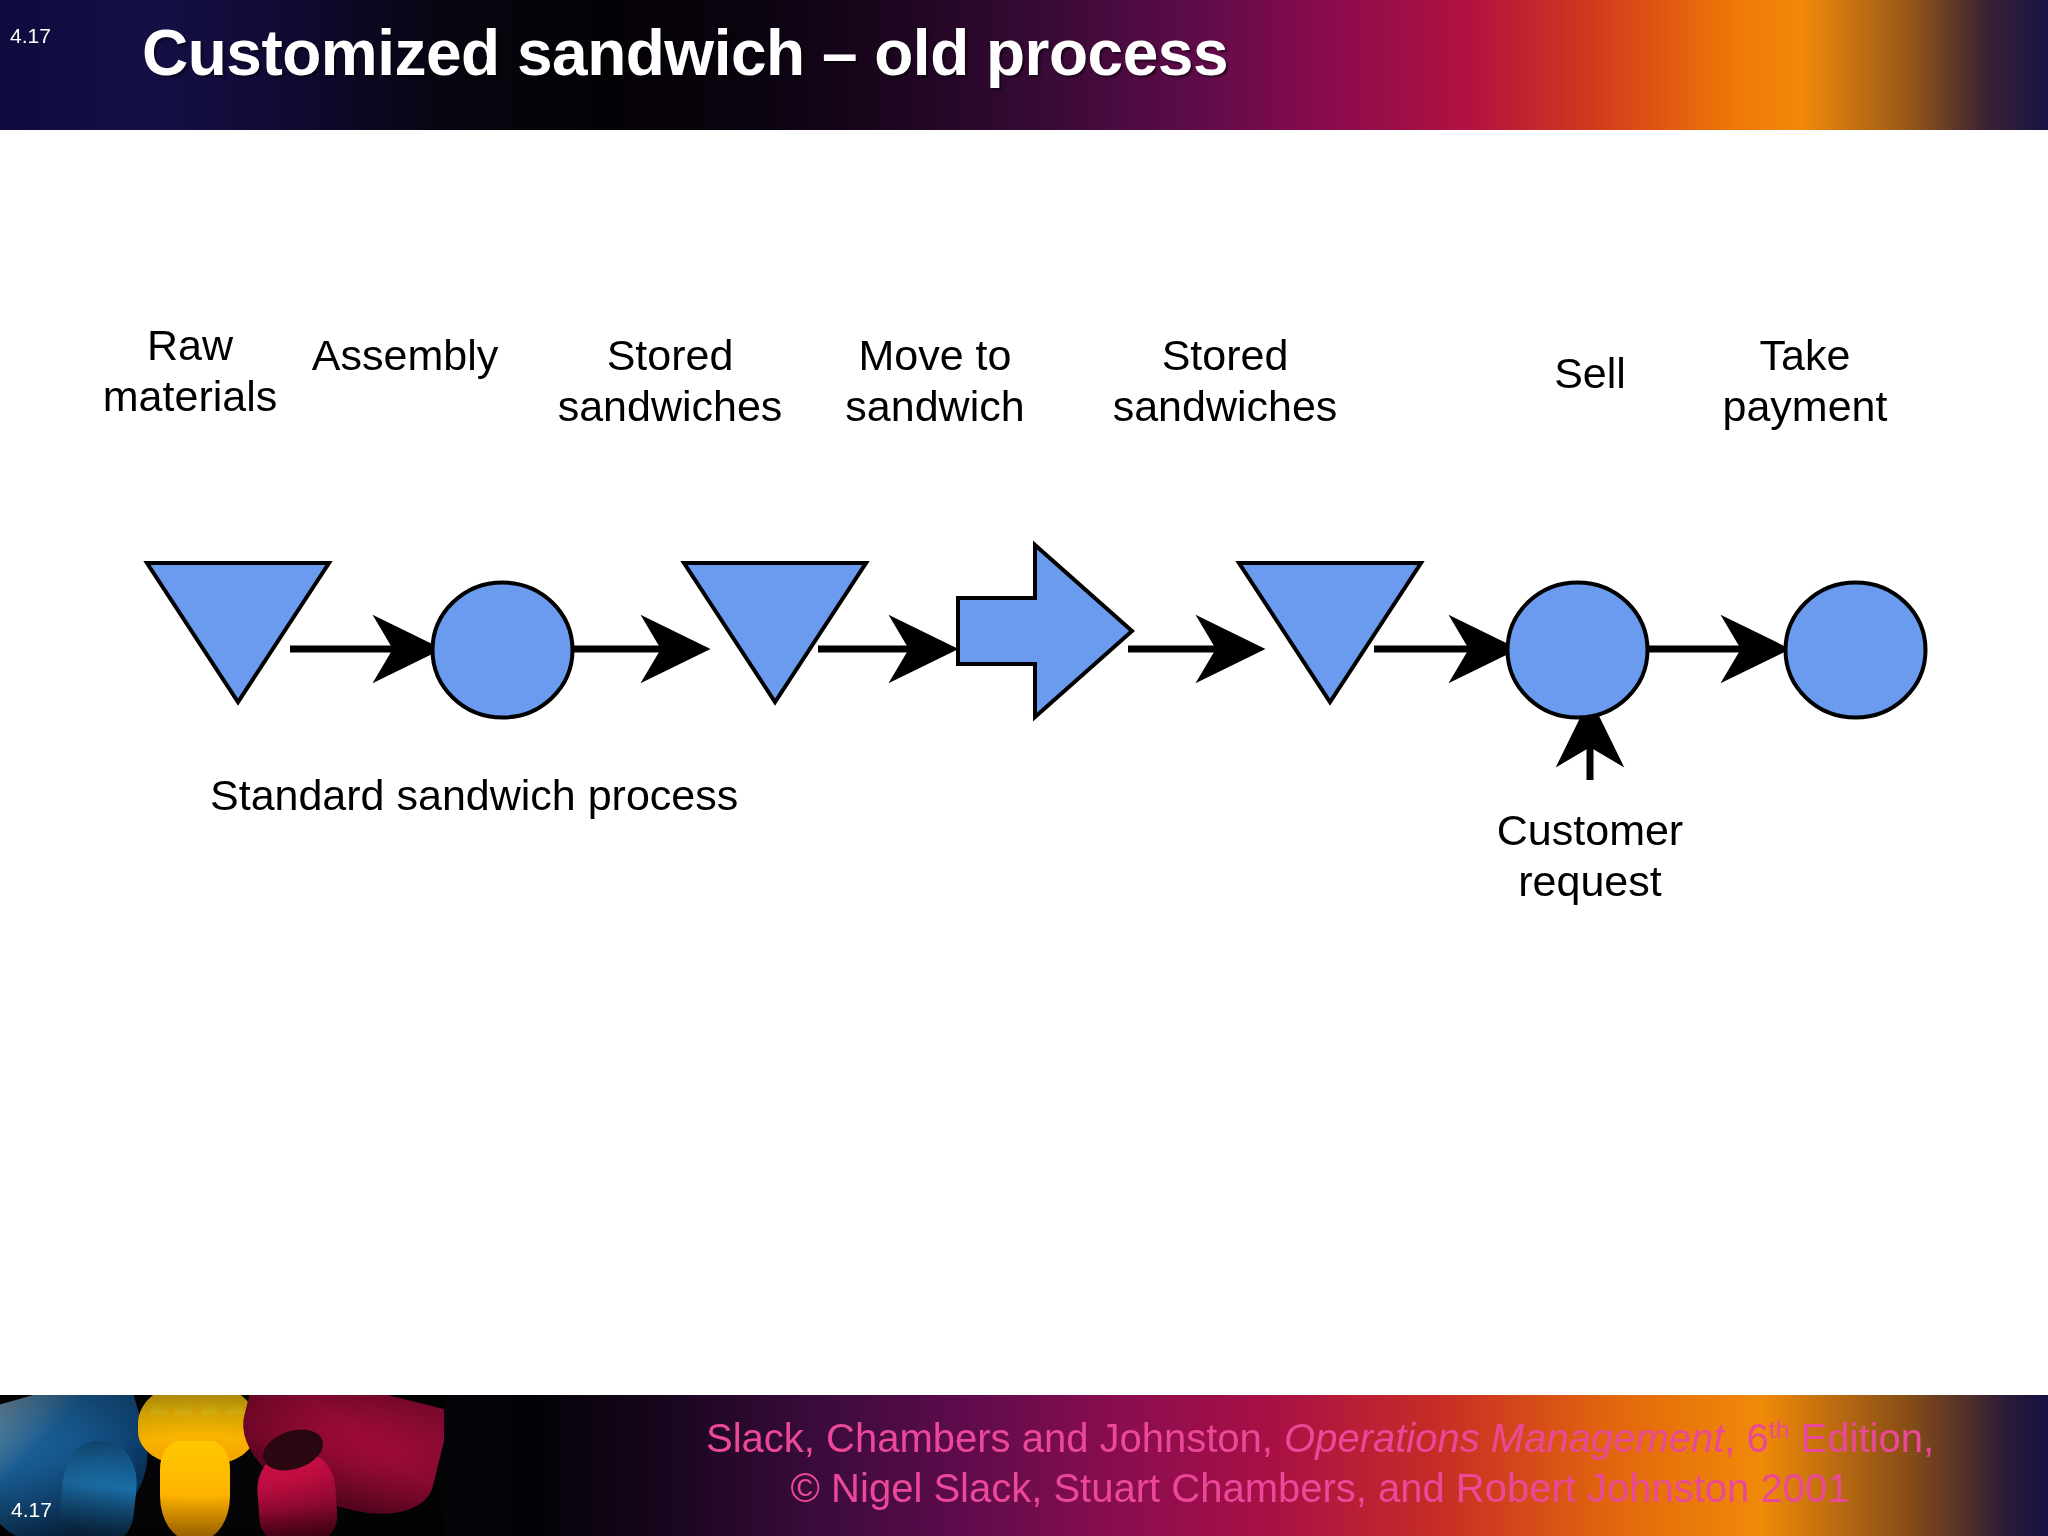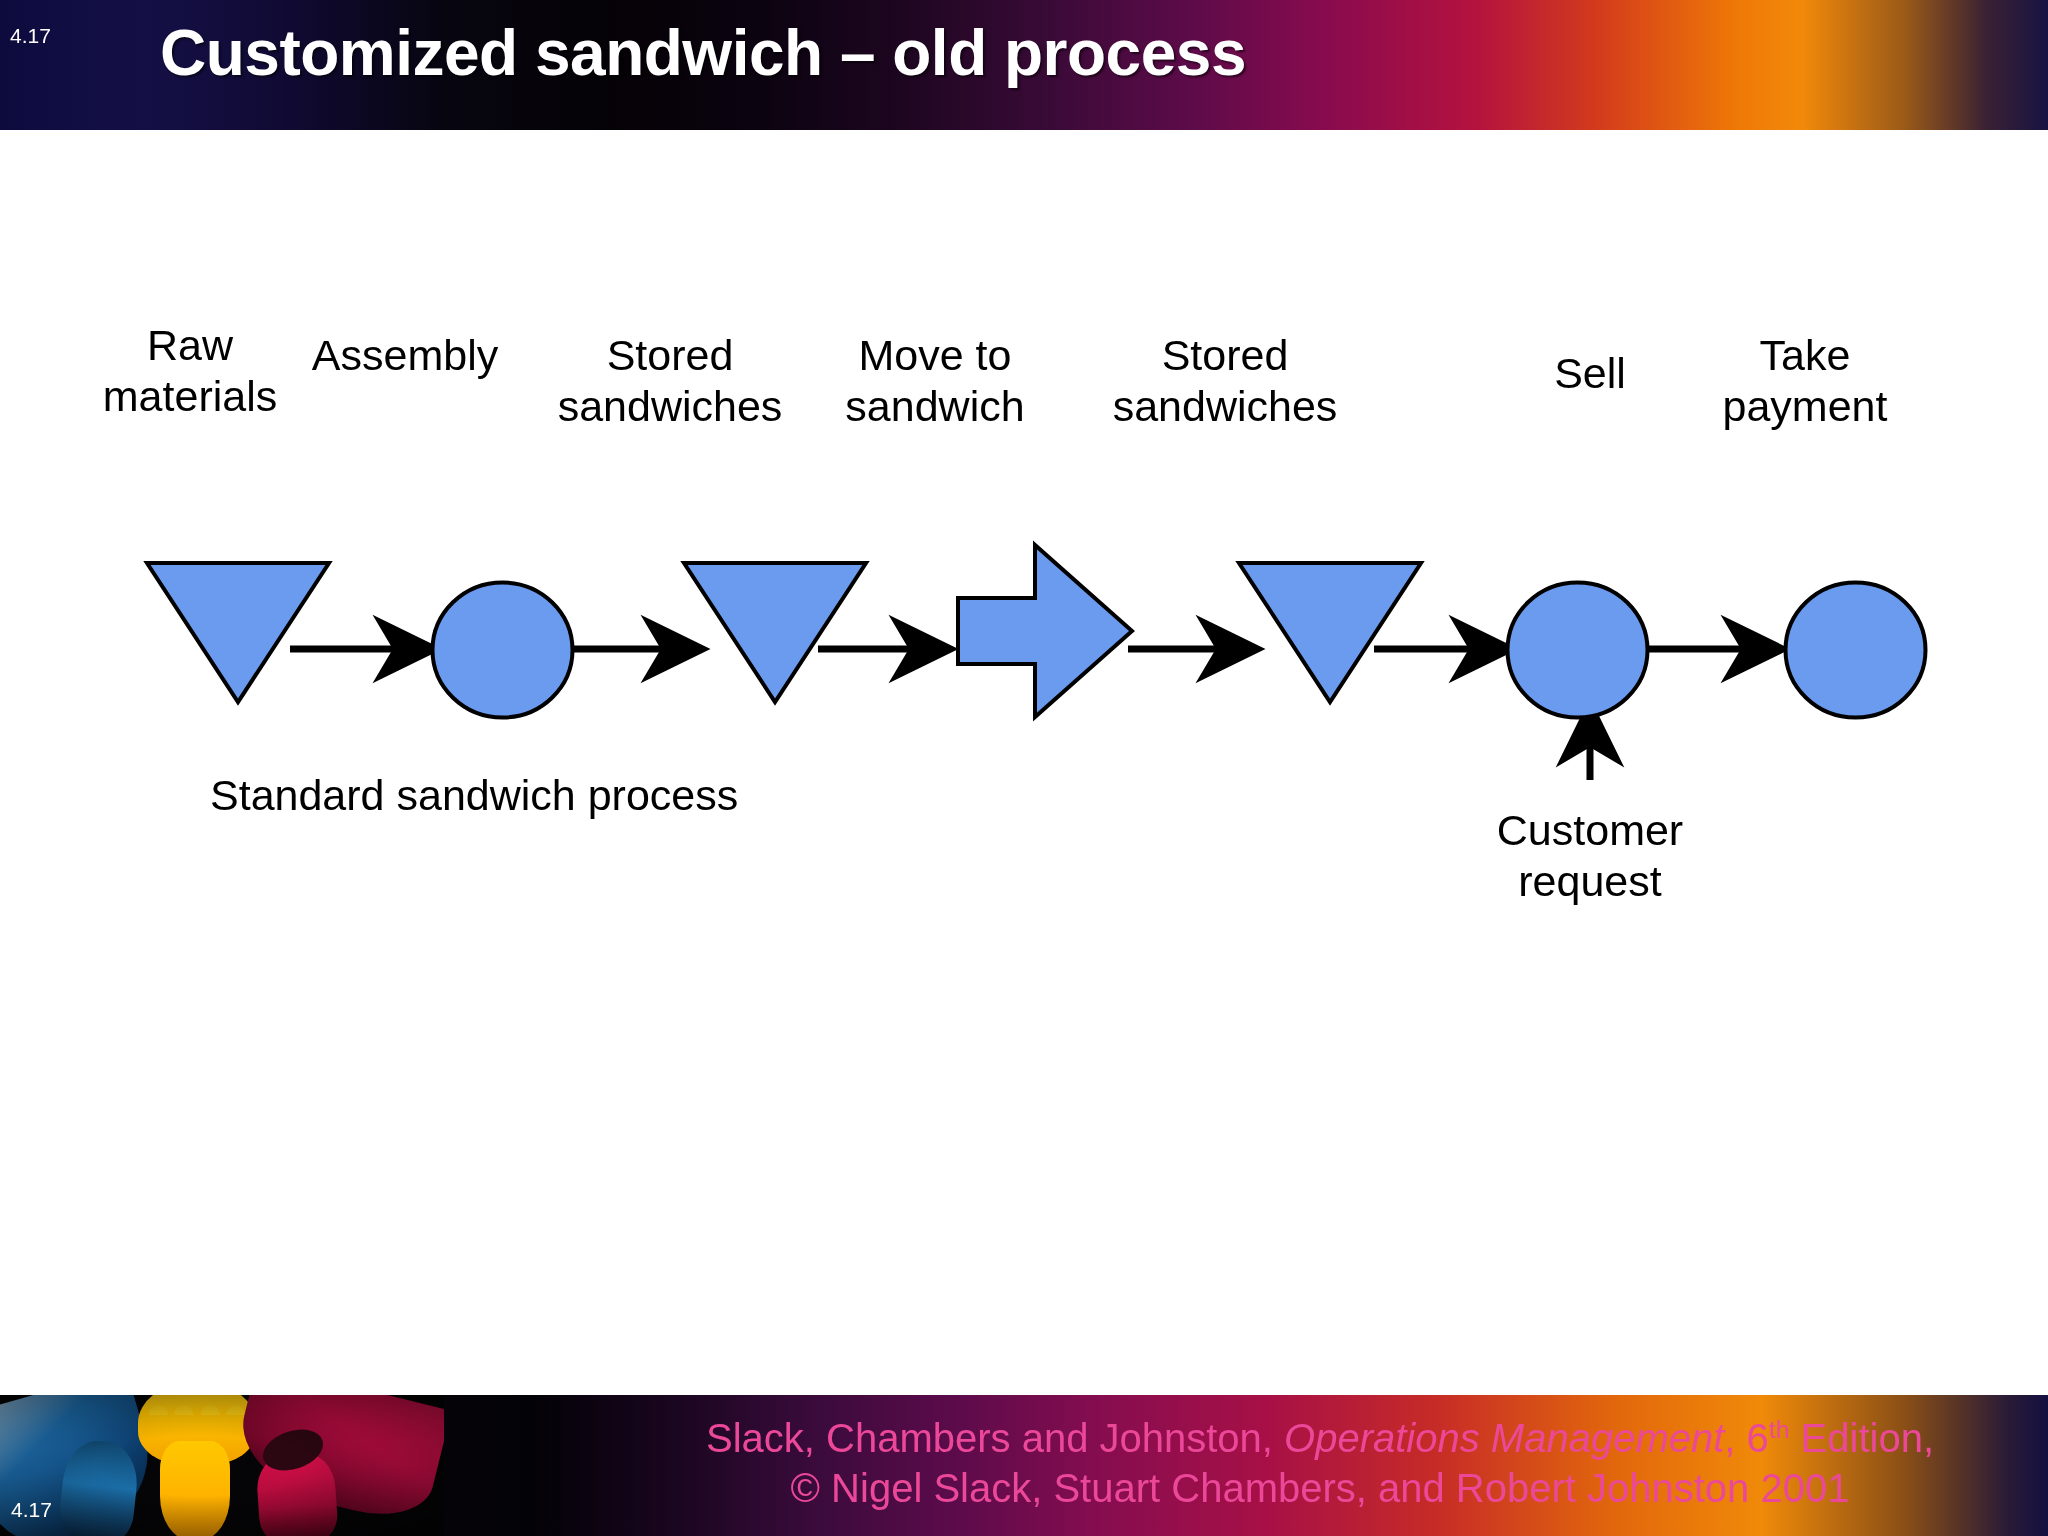--- a/index.html
+++ b/index.html
@@ -33,21 +33,21 @@
        #3a2133 97%,
        #171343 100%);
     overflow: hidden;
   }
   .header-slide-no {
     position: absolute; left: 10px; top: 24px;
     color: #ffffff; font-size: 21px; font-weight: 400;
     letter-spacing: 0px;
   }
   .header-title {
-    position: absolute; left: 160px; top: 16px;
+    position: absolute; left: 142px; top: 16px;
     color: #ffffff;
     font-size: 64px; font-weight: bold;
     letter-spacing: -0.5px;
     white-space: nowrap;
     text-shadow: 2px 2px 2px rgba(0,0,0,0.55);
   }
 
   
   .canvas { position: absolute; left: 0; top: 130px; width: 1632px; height: 1265px; }
 

